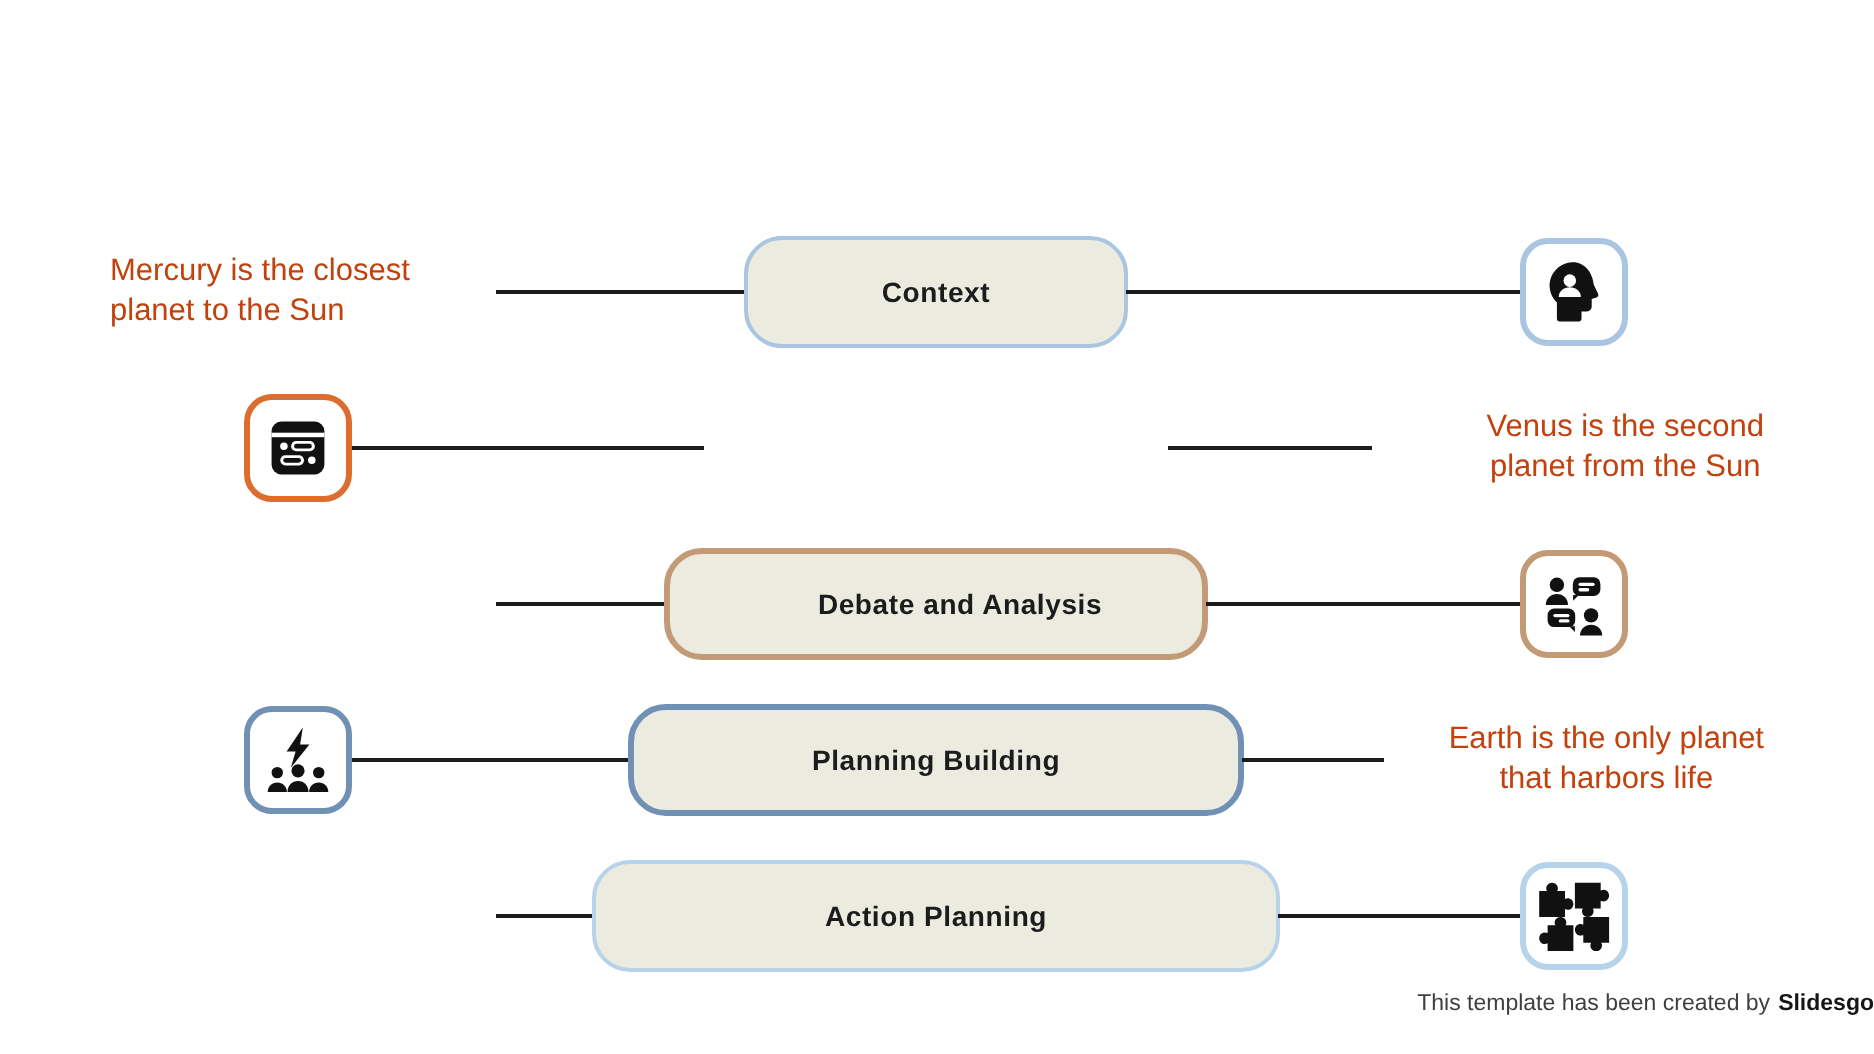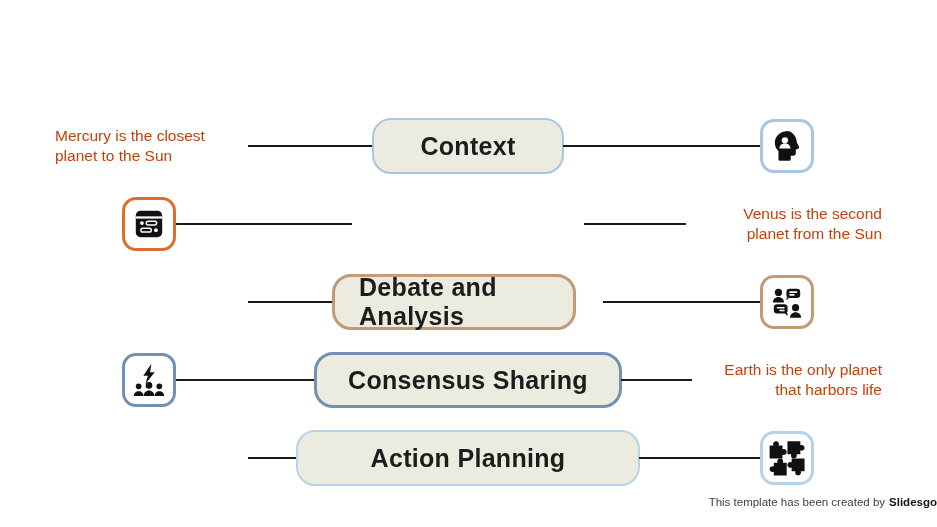--- a/index.html
+++ b/index.html
@@ -8,25 +8,25 @@
     font-family:"Liberation Sans", sans-serif;color:#1c1c1c;
   }
   .title{
     position:absolute;top:52px;left:0;width:937px;text-align:center;
     font-size:30px;font-weight:800;letter-spacing:.3px;color:#121212;
     font-family:"DejaVu Sans","Liberation Sans",sans-serif;
   }
   .pill{
     position:absolute;height:56px;background:#ECEBE0;border-radius:19px;
     display:flex;align-items:center;justify-content:center;box-sizing:border-box;
-    font-weight:700;font-size:25px;color:#1c1c1c;letter-spacing:.3px;
+    font-weight:700;font-size:14px;color:#1c1c1c;letter-spacing:.3px;
   }
   #p1{left:372px;top:118px;width:192px;border:2.5px solid;}
   #p2{left:352px;top:196px;width:233px;border:3.5px solid;}
-  #p3{left:332px;top:274px;width:244px;border:3px solid;padding-left:24px;}
+  #p3{left:332px;top:274px;width:272px;border:3px solid;padding-left:24px;}
   #p4{left:314px;top:352px;width:308px;border:3px solid;}
   #p5{left:296px;top:430px;width:344px;border:2.5px solid;}
   .iconbox{
     position:absolute;width:54px;height:54px;border-radius:14px;background:#ffffff;
     border:3px solid;box-sizing:border-box;display:flex;align-items:center;justify-content:center;
   }
   #i1{left:760px;top:119px;}
   #i2{left:122px;top:197px;}
   #i3{left:760px;top:275px;}
   #i4{left:122px;top:353px;}
@@ -41,21 +41,21 @@
   #l3b{left:603px;top:301px;width:157px;}
   #l4a{left:176px;top:379px;width:138px;}
   #l4b{left:621px;top:379px;width:71px;}
   #l5a{left:248px;top:457px;width:48px;}
   #l5b{left:639px;top:457px;width:121px;}
   .note{
     position:absolute;font-size:15.5px;line-height:1.32;color:#c2410c;
     display:flex;align-items:center;white-space:pre-line;height:56px;
   }
   .note.left{left:55px;width:210px;text-align:left;}
-  .note.right{right:55px;width:240px;text-align:right;justify-content:flex-end;}
+  .note.right{right:55px;width:240px;text-align:center;justify-content:flex-end;}
   #n1{top:118px;}
   #n2{top:196px;}
   #n3{top:274px;}
   #n4{top:352px;}
   #n5{top:430px;}
   .footer{
     position:absolute;top:496px;left:0;width:937px;text-align:right;
     font-size:11.5px;color:#3f3f3f;
   }
   .footer .brand{font-weight:700;color:#161616;margin-left:4px;}
@@ -126,21 +126,21 @@
       <circle cx="5.1" cy="16.2" r="1.9" fill="#111"></circle>
       <circle cx="18.9" cy="16.2" r="1.9" fill="#111"></circle>
       <circle cx="12" cy="15.6" r="2.2" fill="#111"></circle>
       <path fill="#111" d="M1.9 22.7c0-1.9 1.4-3.2 3.2-3.2s3.2 1.3 3.2 3.2z"></path>
       <path fill="#111" d="M15.7 22.7c0-1.9 1.4-3.2 3.2-3.2s3.2 1.3 3.2 3.2z"></path>
       <path fill="#111" d="M8.5 22.7c0-2.2 1.5-3.7 3.5-3.7s3.5 1.5 3.5 3.7z"></path>
     </svg>
   </div>
   <div class="line" id="l4a"></div>
   <div class="pill" id="p4" style="border-color: rgb(112, 144, 180);">
-    <span>Consensus Sharing</span>
+    <span>Planning Building</span>
   </div>
   <div class="line" id="l4b"></div>
   <div class="note right" id="n4">Earth is the only planet
 that harbors life</div>
 
   <div class="line" id="l5a"></div>
   <div class="pill" id="p5" style="border-color: rgb(183, 211, 234);">
     <span>Action Planning</span>
   </div>
   <div class="line" id="l5b"></div>

